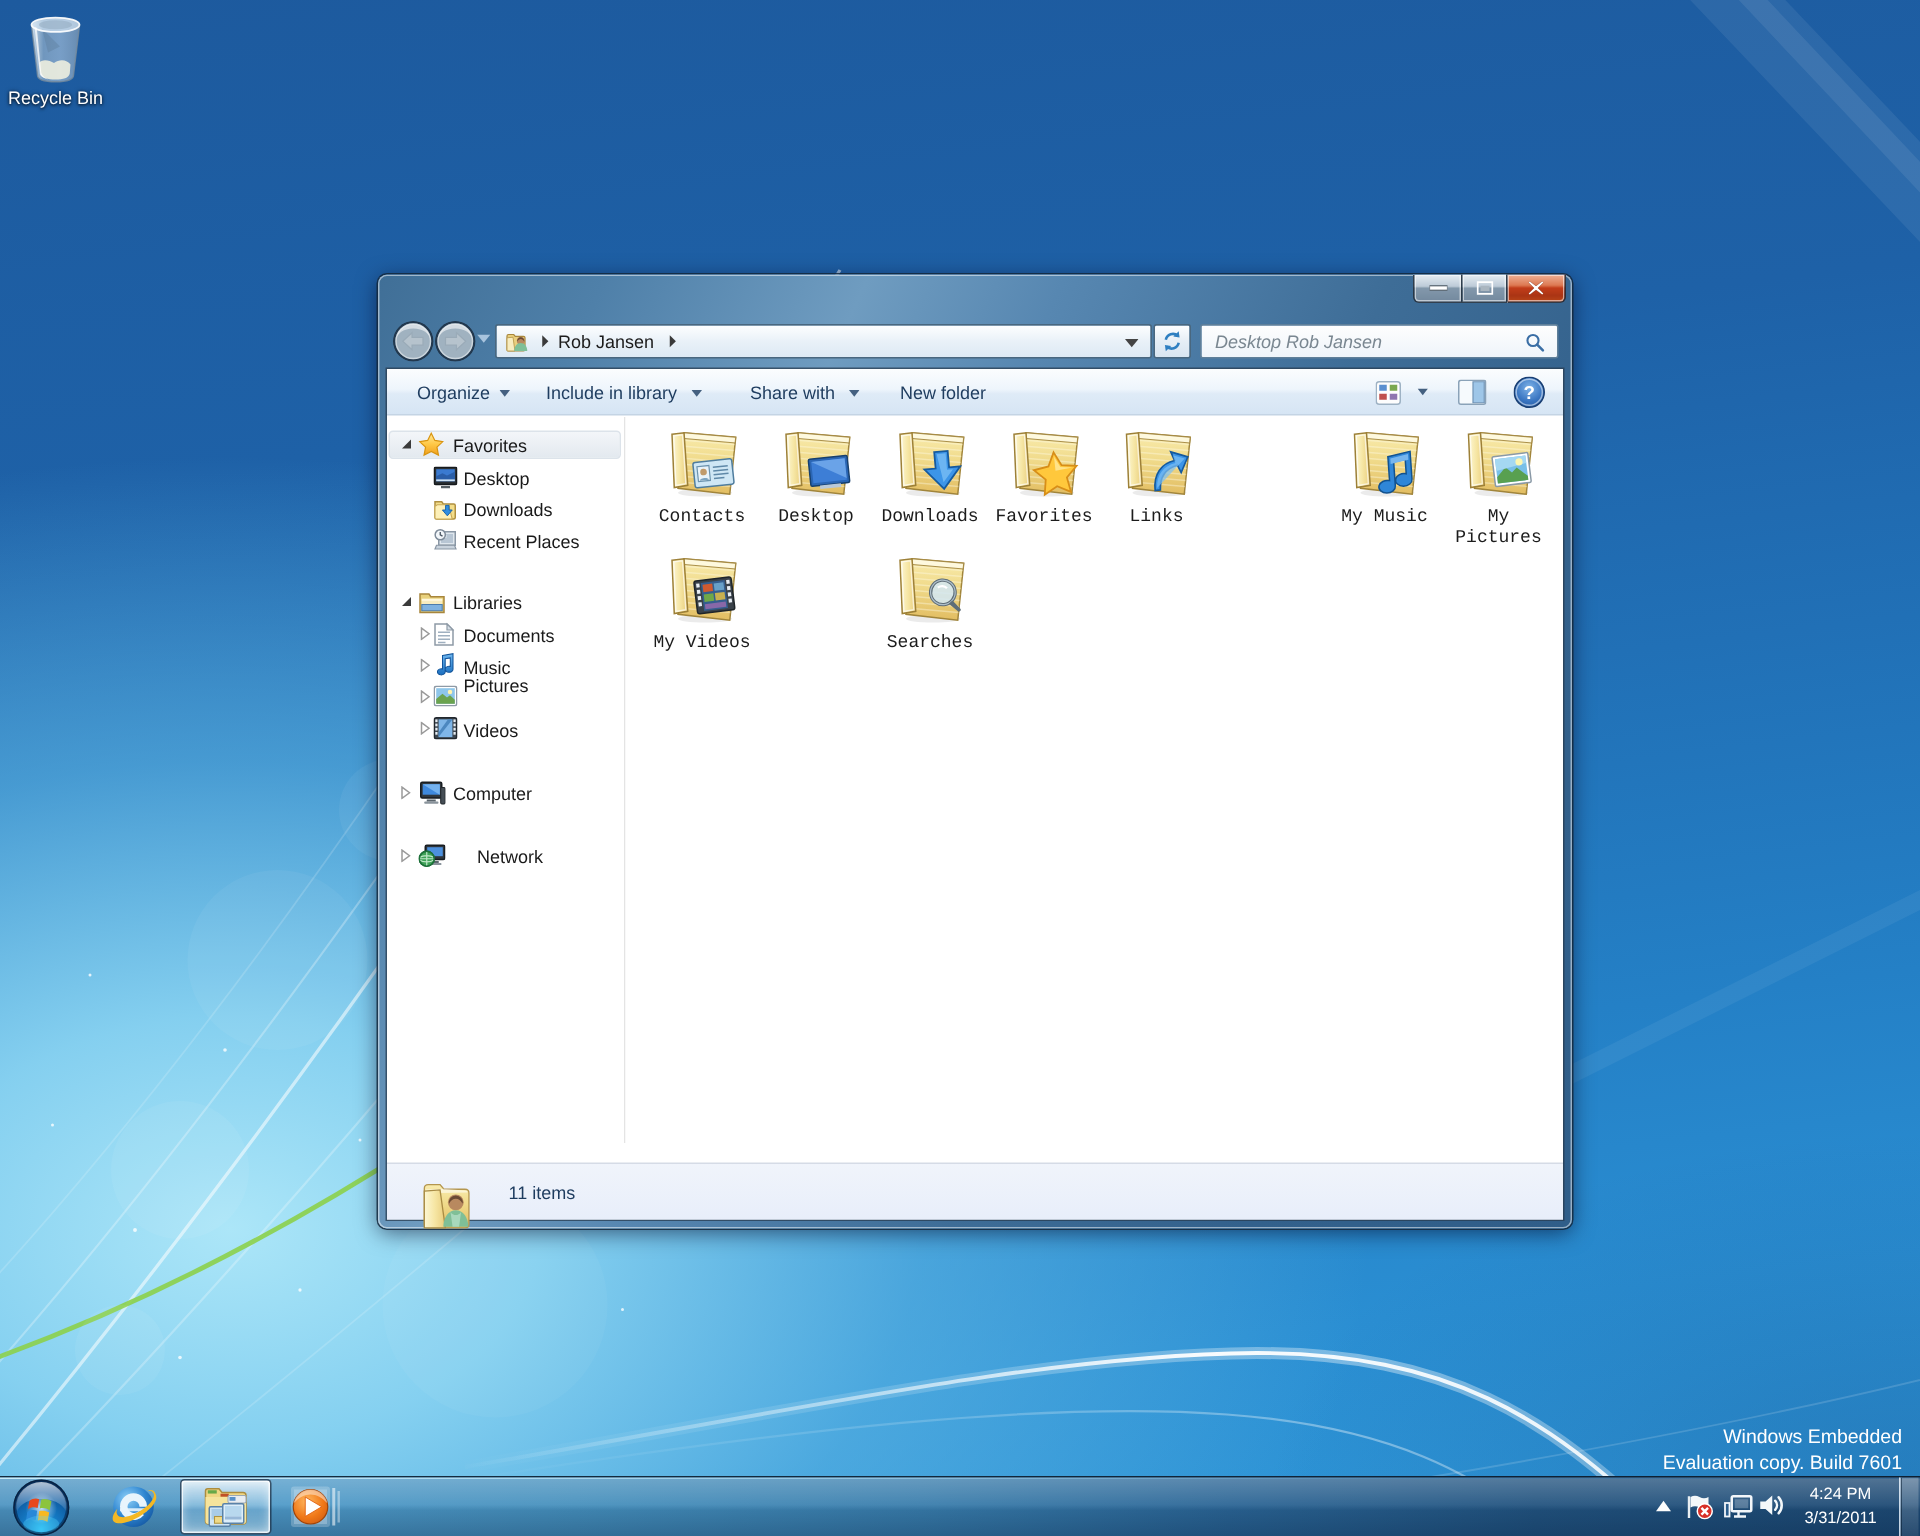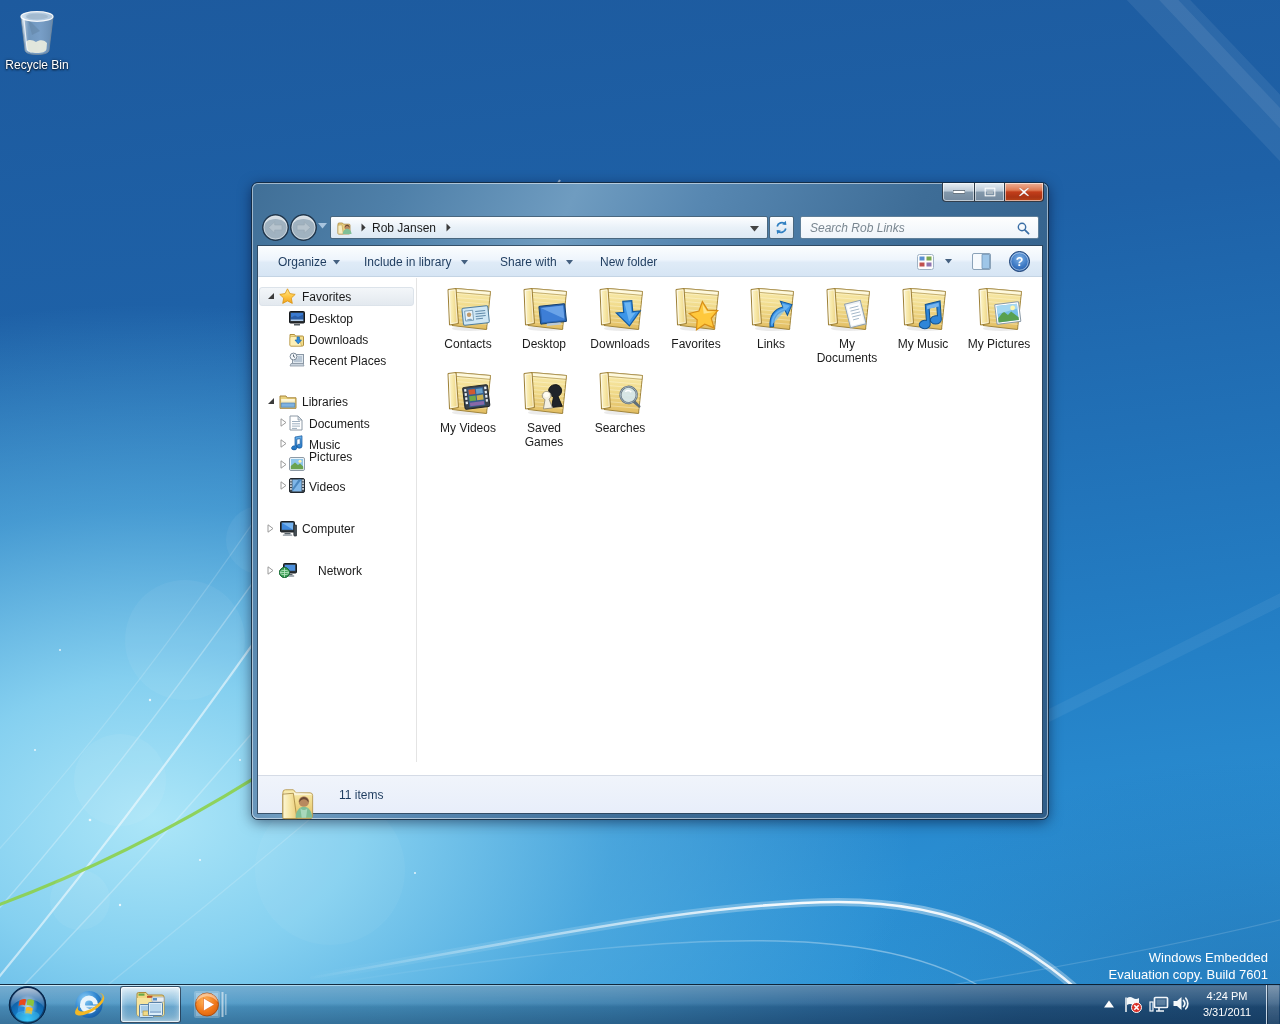--- a/index.html
+++ b/index.html
@@ -47,21 +47,21 @@
   #toolbar { position:absolute; left:0; right:0; top:0; height:31px; background:linear-gradient(#fbfdfe 0%, #eef5fc 45%, #dfebf7 55%, #d6e5f4 100%); border-bottom:1px solid #c4d4e4; }
   .tbitem { position:absolute; top:0; height:31px; display:flex; align-items:center; color:#1e3c5f; font-size:12px; }
   #sidebar { position:absolute; left:0; top:32px; width:158px; bottom:51px; background:#fff; font-size:12px; color:#1a1a1a; }
   #sbdivider { position:absolute; left:158px; top:32px; bottom:51px; width:1px; background:#e4e4e4; }
   #content { position:absolute; left:159px; right:0; top:32px; bottom:51px; background:#fff; }
   #statusbar { position:absolute; left:0; right:0; bottom:0; height:38px; background:linear-gradient(#f0f4fb,#e8eefa); border-top:1px solid #d5dbe6; }
   #statusbar .cnt { position:absolute; left:81px; top:12px; color:#1e3c5f; font-size:12px; }
   
   .sbrow { position:absolute; height:21px; display:flex; align-items:center; white-space:nowrap; }
   
-  .fitem { position:absolute; width:76px; text-align:center; font-size:12px; color:#1c1c1c; }
+  .fitem { position:absolute; width:76px; text-align:center; font-size:12px; color:#1c1c1c;font-family:Liberation Mono, monospace; }
   .fitem .ic { margin:0 auto; width:48px; height:48px; position:relative; }
   .fitem .lb { margin-top:2px; line-height:14px; }
   
   #taskbar { position:absolute; left:0; top:984px; width:1280px; height:40px;
     background:linear-gradient(90deg, #4e95c2 0%, #4f9ac8 15%, #4690bd 30%, #397dac 48%, #2b6595 64%, #22537f 80%, #1e4a74 100%);
   }
   #taskbar::before { content:""; position:absolute; left:0; right:0; top:0; height:1px; background:rgba(10,25,40,0.85); }
   #taskbar::after { content:""; position:absolute; left:0; right:0; top:1px; height:1px; background:linear-gradient(90deg, rgba(215,245,255,0.9), rgba(190,230,250,0.7) 40%, rgba(140,190,225,0.4) 75%, rgba(120,170,210,0.3)); }
   #tbshade { position:absolute; inset:2px 0 0 0; background:linear-gradient(rgba(255,255,255,0.22) 0%, rgba(255,255,255,0.06) 45%, rgba(0,20,45,0.10) 55%, rgba(0,25,55,0.28) 100%); }
   #showdesk { position:absolute; right:1px; top:985px; width:13px; height:39px; background:linear-gradient(rgba(255,255,255,0.25), rgba(255,255,255,0.08)); border-left:1px solid rgba(235,245,255,0.8); box-shadow:inset 1px 0 0 rgba(0,20,40,0.5); }
@@ -209,21 +209,21 @@
       </div>
       <div id="refbtn">
         <svg width="15" height="15" viewBox="0 0 15 15">
           <path d="M3.2 6.5 a4.8 4.8 0 0 1 8-2.6" fill="none" stroke="#2f7fc1" stroke-width="1.7"></path>
           <path d="M11.8 0.8 L12.4 5 L8.2 4.4 Z" fill="#2f7fc1"></path>
           <path d="M11.8 8.5 a4.8 4.8 0 0 1-8 2.6" fill="none" stroke="#2f7fc1" stroke-width="1.7"></path>
           <path d="M3.2 14.2 L2.6 10 L6.8 10.6 Z" fill="#2f7fc1"></path>
         </svg>
       </div>
       <div id="searchbox">
-        <span class="ph">Search Rob Links</span>
+        <span class="ph">Desktop Rob Jansen</span>
         <svg style="position:absolute;right:8px;top:5px;" width="13" height="13" viewBox="0 0 13 13">
             <circle cx="5" cy="5" r="3.7" fill="none" stroke="#3a6ea5" stroke-width="1.4"></circle>
             <path d="M7.8 7.8 L11.6 11.6" stroke="#3a6ea5" stroke-width="1.7" stroke-linecap="round"></path>
           </svg>
       </div>
     </div>
     <div id="client">
       <div id="toolbar">
         <div class="tbitem" style="left:20px;">Organize</div>
         <svg style="position:absolute;left:75px;top:14px;" width="7" height="5" viewBox="0 0 7 5">
@@ -501,38 +501,20 @@
             <div class="ic">
           <svg width="48" height="48" viewBox="0 0 48 48">
                 <use href="#folder"></use>
             <g transform="rotate(-6 32 29)">
                   <path d="M22 39 C22 28 28 21.5 37 20.5 L35 14.5 L46 19 L40.5 29 L38.5 23.8 C30.5 25.2 26 30.5 25.5 39 Z" fill="#3c95e8" stroke="#155a9e" stroke-width="1.1"></path>
                   <path d="M23.5 37.5 C24 28.5 29.5 23.2 37.3 22.2 L36.2 16.8 L43.8 19.9 Z" fill="#7cc0f5" opacity="0.7"></path>
                 </g>
           </svg></div>
             <div class="lb">Links</div>
           </div>
-        <div class="fitem" style="left:392px;top:9px;">
-            <div class="ic">
-          <svg width="48" height="48" viewBox="0 0 48 48">
-                <use href="#folder"></use>
-            <g transform="rotate(-7 33 28)">
-                  <path d="M23 16 L39 14 L42 38 L26 40 Z" fill="#eef3f7" stroke="#90a0ae"></path>
-                  <path d="M25 18 L37.5 16.4 L40 36.5 L27.3 38.1 Z" fill="#fff"></path>
-                  <g stroke="#9fb4c6" stroke-width="0.9">
-                    <path d="M27.5 20.5 l9-1.1"></path>
-                    <path d="M28 23.5 l9-1.1"></path>
-                    <path d="M28.5 26.5 l9-1.1"></path>
-                    <path d="M29 29.5 l9-1.1"></path>
-                    <path d="M29.5 32.5 l6-0.8"></path>
-                  </g>
-                </g>
-          </svg></div>
-            <div class="lb">My Documents</div>
-          </div>
         <div class="fitem" style="left:468px;top:9px;">
             <div class="ic">
           <svg width="48" height="48" viewBox="0 0 48 48">
                 <use href="#folder"></use>
             <g transform="rotate(-4 33 28)">
                   <path d="M27 17 L42 14.5 V33 A5.5 4.2 0 1 1 38.4 29.2 V19.5 L30.6 20.9 V36.8 A5.5 4.2 0 1 1 27 33 Z" fill="#2f86d8" stroke="#12528f" stroke-width="1"></path>
                   <path d="M28.5 18.3 L40.5 16.2 V20 L28.5 22 Z" fill="#77b6ee"></path>
                 </g>
           </svg></div>
             <div class="lb">My Music</div>
@@ -570,32 +552,20 @@
                     <rect x="41.5" y="29.4" width="2.2" height="2.6"></rect>
                   </g>
                   <rect x="25.5" y="18" width="6.5" height="5" fill="#d05a30"></rect>
                   <rect x="33" y="18" width="6.5" height="5" fill="#68a0c8"></rect>
                   <rect x="25.5" y="24.5" width="6.5" height="5" fill="#70a848"></rect>
                   <rect x="33" y="24.5" width="6.5" height="5" fill="#c8b050"></rect>
                   <rect x="25.5" y="31" width="14" height="3.5" fill="#8868a8"></rect>
                 </g>
           </svg></div>
             <div class="lb">My Videos</div>
-          </div>
-        <div class="fitem" style="left:89px;top:93px;">
-            <div class="ic">
-          <svg width="48" height="48" viewBox="0 0 48 48">
-                <use href="#folder"></use>
-            <g transform="rotate(-6 32 28)">
-                  <path d="M36 14 c3.5 0 6.5 2.6 6.5 6 c0 2.8-1.8 5-4.2 6.2 l3.2 10.2 h-11 l3.2-10.2 c-2.4-1.2-4.2-3.4-4.2-6.2 c0-3.4 3-6 6.5-6 Z" fill="#20242a" stroke="#0e1013" stroke-width="0.8"></path>
-                  <path d="M27 20 c2.6 0 4.4 1.8 4.4 4 c0 1.6-1 3-2.4 3.8 l2.6 9.2 h-9.2 l2.6-9.2 c-1.4-0.8-2.4-2.2-2.4-3.8 c0-2.2 1.8-4 4.4-4 Z" fill="#f4f1e4" stroke="#9a9480" stroke-width="0.9"></path>
-                  <circle cx="27" cy="23" r="2.6" fill="#fffdf2"></circle>
-                </g>
-          </svg></div>
-            <div class="lb">Saved Games</div>
           </div>
         <div class="fitem" style="left:165px;top:93px;">
             <div class="ic">
           <svg width="48" height="48" viewBox="0 0 48 48">
                 <use href="#folder"></use>
             <g transform="rotate(-6 32 28)">
                   <circle cx="33" cy="24" r="8.2" fill="rgba(210,232,245,0.85)" stroke="#5f6e78" stroke-width="2.2"></circle>
                   <circle cx="33" cy="24" r="8.2" fill="none" stroke="#aebfca" stroke-width="0.8"></circle>
                   <path d="M30 20.5 a4.5 4.5 0 0 1 6 1" stroke="#fff" stroke-width="1.5" fill="none"></path>
                   <path d="M38.8 30 L43.5 36 c0.8 1-0.8 2.4-1.8 1.5 L36.2 32 Z" fill="#5f6e78"></path>

